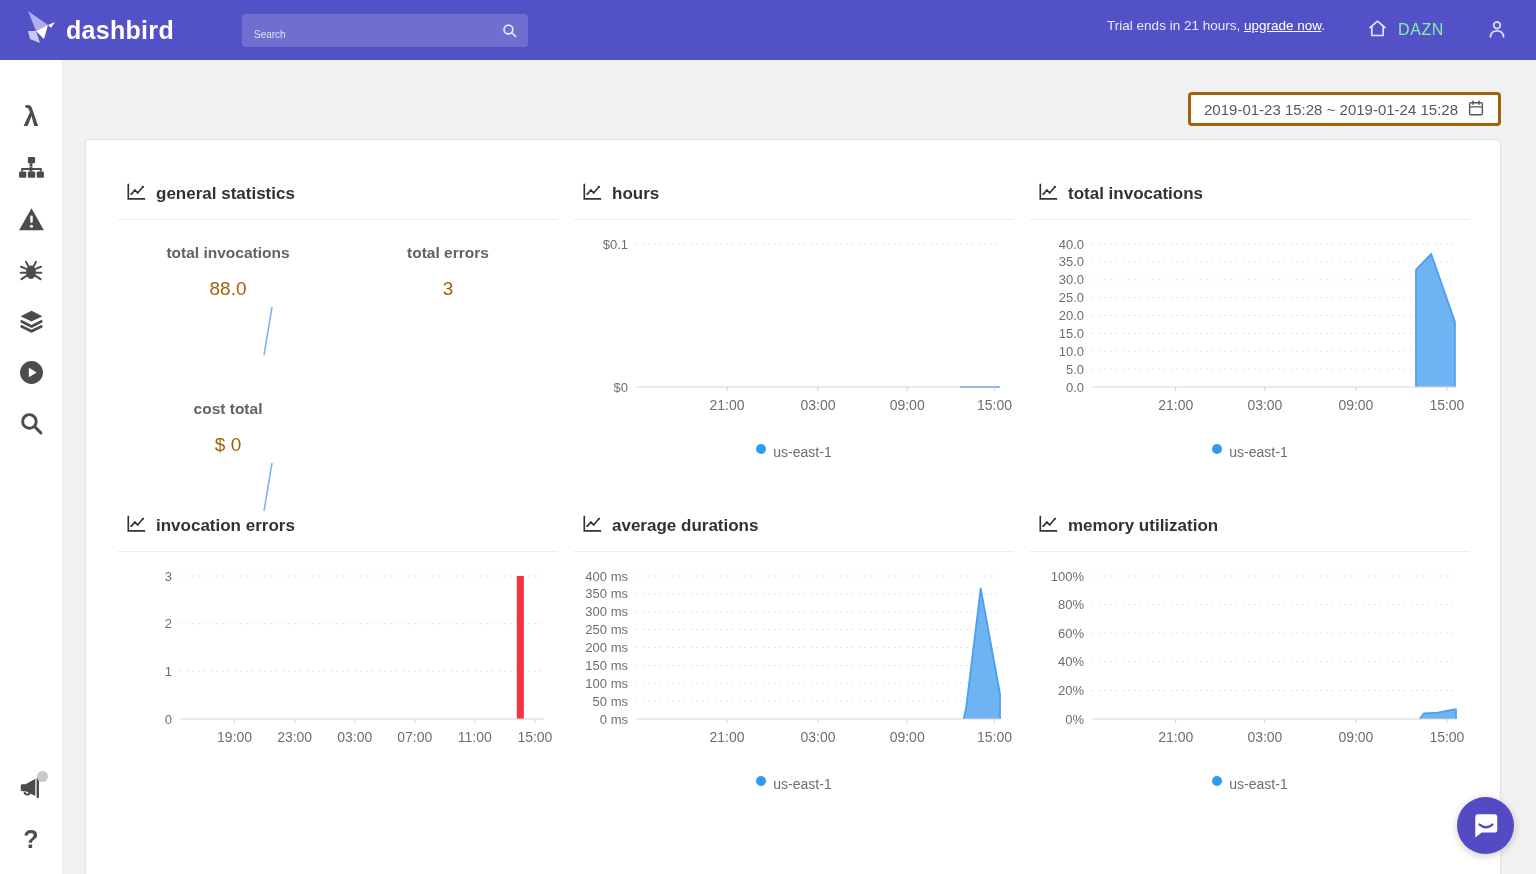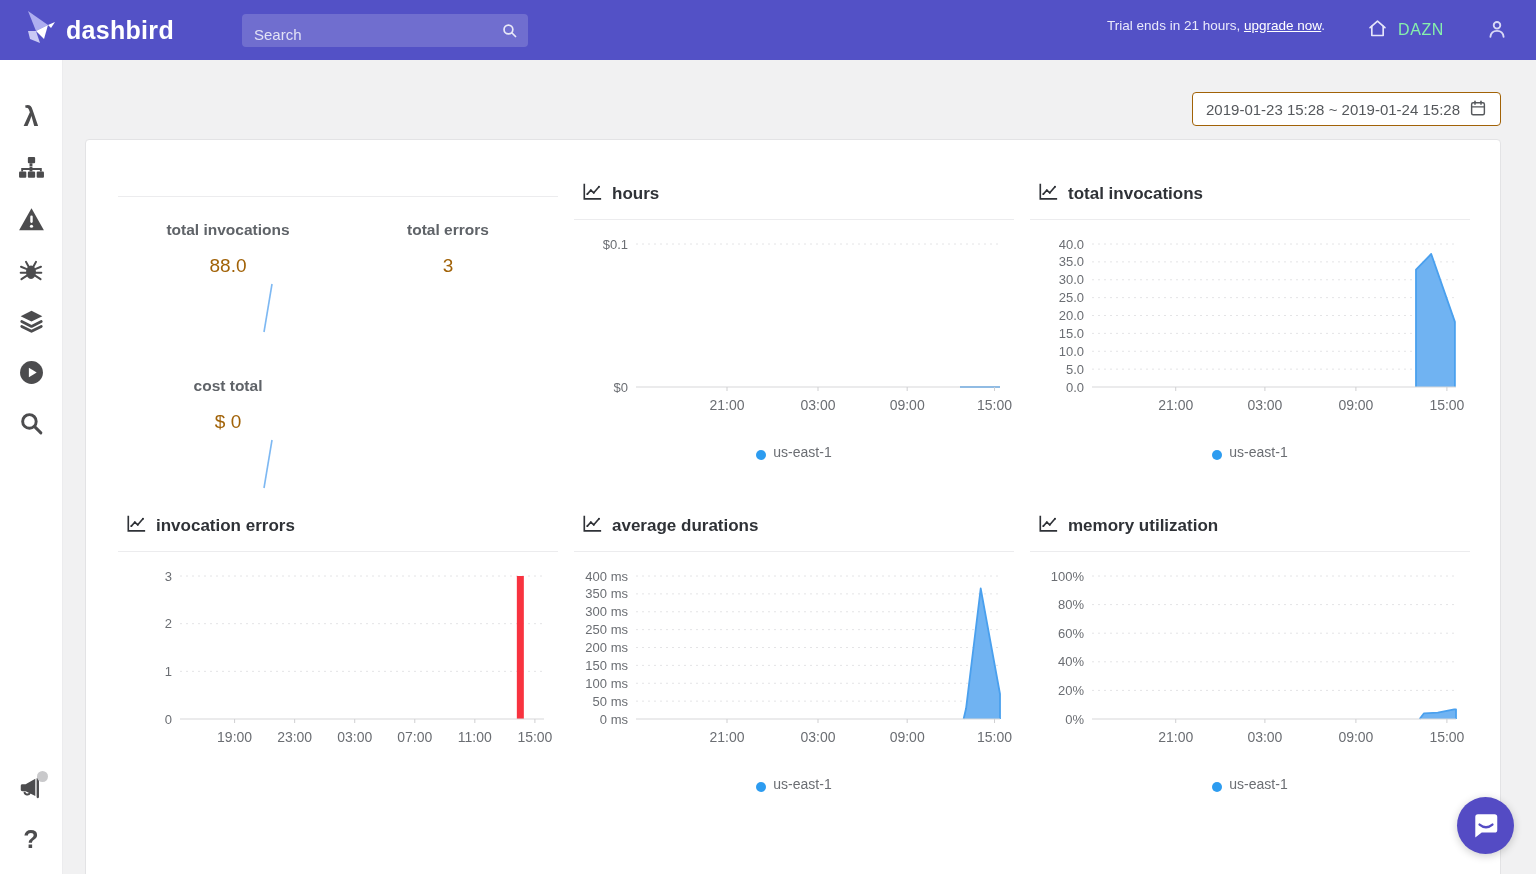--- a/index.html
+++ b/index.html
@@ -6,21 +6,21 @@
   html,body { width:1536px; height:874px; }
   body { font-family:"Liberation Sans","DejaVu Sans",sans-serif; background:#f1f1f2; overflow:hidden; }
   .app { width:1536px; height:874px; display:flex; flex-direction:column; overflow:hidden; }
 
   
   .navbar { height:60px; background:#5351c6; display:flex; align-items:center; flex-shrink:0; padding:0 28px 0 22px; }
   .brand { display:flex; align-items:center; gap:8px; cursor:pointer; }
   .brand-name { color:#ffffff; font-size:25px; font-weight:bold; letter-spacing:.3px; }
   .searchbox { position:relative; margin-left:68px; }
   .searchbox input { width:286px; height:33px; background:rgba(255,255,255,.17); border:none; border-radius:4px;
-    color:#fff; font-size:15px; padding:8px 36px 0 12px; outline:none; font-family:inherit; }
+    color:#fff; font-size:10px; padding:8px 36px 0 12px; outline:none; font-family:inherit; }
   .searchbox input::placeholder { color:rgba(255,255,255,.8); }
   .searchbox .mag { position:absolute; right:10px; top:8px; opacity:.85; }
   .nav-right { margin-left:auto; display:flex; align-items:flex-start; gap:42px; }
   .trial { color:#e9e9fb; font-size:13.5px; }
   .trial a { color:#ffffff; text-decoration:underline; cursor:pointer; }
   .org { display:flex; align-items:center; gap:10px; color:#86efac; font-size:16px; font-weight:500; letter-spacing:.6px; cursor:pointer; }
   .user-btn { cursor:pointer; display:flex; }
 
   
   .shell { flex:1; display:flex; min-height:0; }
@@ -28,21 +28,21 @@
   .side-icon { width:30px; height:30px; display:flex; align-items:center; justify-content:center; margin-bottom:21px; cursor:pointer; color:#4c4c4e; position:relative; }
   .side-icon svg { display:block; }
   .lam { font-size:27px; font-weight:600; color:#4c4c4e; line-height:1; }
   .qmark { font-size:25px; font-weight:bold; color:#4c4c4e; line-height:1; }
   .spacer { flex:1; }
   .notif-dot { position:absolute; top:-4px; right:-3px; width:11px; height:11px; border-radius:50%; background:#c9c9cb; }
 
   
   .main { flex:1; padding:32px 35px 0 22px; min-width:0; }
   .datebar { display:flex; justify-content:flex-end; }
-  .daterange { background:#fff; border:1px solid #a16207; border-radius:4px; height:34px; display:flex; align-items:center;
+  .daterange { background:#fff; border:3px solid #a16207; border-radius:4px; height:34px; display:flex; align-items:center;
     gap:9px; padding:0 13px; font-size:15px; color:#55585c; cursor:pointer; }
 
   .board { margin-top:13px; background:#ffffff; border:1px solid #e3e3e5; border-radius:4px; height:782px;
     padding:42px 24px 0; display:grid; grid-template-columns:repeat(3,1fr); grid-auto-rows:332px; }
   .panel { padding:0 8px; }
   .panel-head { display:flex; align-items:center; gap:9px; padding-left:8px; }
   .panel-title { font-size:17px; font-weight:600; color:#2f3237; }
   .panel-divider { height:1px; background:#ececee; margin-top:14px; }
 
   
@@ -51,21 +51,21 @@
   .stat-label { font-size:15.5px; font-weight:600; color:#5f6368; }
   .stat-value { font-size:19px; color:#a16207; margin-top:16px; }
   .spark { margin-top:4px; transform:translateX(40px); height:54px; }
   .spark.hidden { visibility:hidden; }
 
   
   .chart-body { margin-top:12px; display:flex; justify-content:center; }
   .ytick { font-size:13px; fill:#6b6e73; }
   .xtick { font-size:14px; fill:#6b6e73; }
   .legend { display:flex; justify-content:center; gap:18px; margin-top:20px; }
-  .legend-item { display:flex; align-items:flex-end; gap:7px; font-size:14px; color:#6b6e73; cursor:pointer; }
+  .legend-item { display:flex; align-items:flex-start; gap:7px; font-size:14px; color:#6b6e73; cursor:pointer; }
   .legend-dot { width:10px; height:10px; border-radius:50%; }
 
   
   .chat-fab { position:fixed; right:22px; bottom:20px; width:57px; height:57px; border-radius:50%; background:#544bc4;
     display:flex; align-items:center; justify-content:center; cursor:pointer; box-shadow:0 2px 8px rgba(0,0,0,.2); }
 </style>
 </head>
 <body>
 
 <div class="app">
@@ -199,20 +199,33 @@
                 <line x1="16" y1="3" x2="16" y2="7"></line>
                 <line x1="3.5" y1="10.5" x2="20.5" y2="10.5"></line>
             </svg>
           </span>
         </div>
       </div>
 
       <div class="board">
 
         <section class="panel">
+          <header class="panel-head">
+            <span>
+              <svg width="21" height="19" viewBox="0 0 24 22" fill="none" stroke="#2f3237" stroke-width="1.9">
+                <path d="M2.5 2 V19.5 H22"></path>
+                <polyline points="6,14 10,9.5 13.5,12.5 19.5,5.5" stroke-linecap="round" stroke-linejoin="round"></polyline>
+                <circle cx="6" cy="14" r="1.1" fill="#2f3237" stroke="none"></circle>
+                  <circle cx="10" cy="9.5" r="1.1" fill="#2f3237" stroke="none"></circle>
+                <circle cx="13.5" cy="12.5" r="1.1" fill="#2f3237" stroke="none"></circle>
+                  <circle cx="19.5" cy="5.5" r="1.1" fill="#2f3237" stroke="none"></circle>
+              </svg>
+            </span>
+            <h3 class="panel-title">general statistics</h3>
+          </header>
           <div class="panel-divider"></div>
           <div class="stats-grid">
             <div class="stat-cell">
               <span class="stat-label">total invocations</span>
               <span class="stat-value">88.0</span>
               <svg class="spark" width="16" height="54">
                   <line x1="4" y1="51" x2="12" y2="3" stroke="#7db8f2" stroke-width="1.6"></line>
                 </svg>
             </div>
             <div class="stat-cell">

